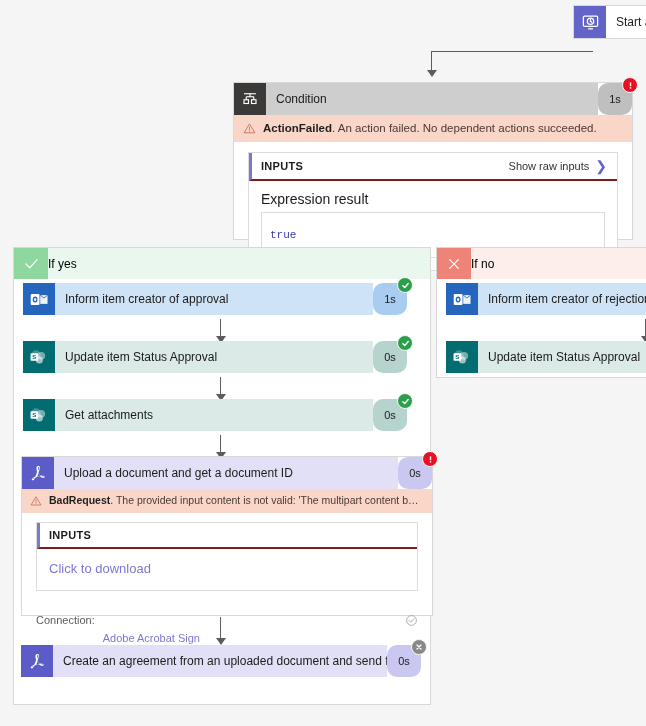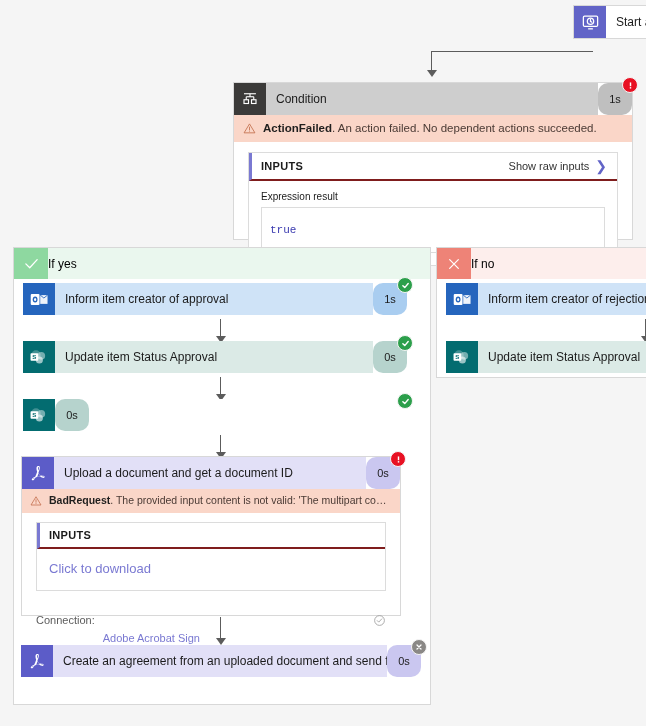--- a/index.html
+++ b/index.html
@@ -36,21 +36,21 @@
 
   
   .panelwrap{padding:10px 14px 12px 14px;}
   .panel{border:1px solid #dcdcdc;background:#fff;}
   .panel-head{display:flex;align-items:center;justify-content:space-between;height:28px;padding:0 10px 0 9px;
               border-left:3px solid #7a79d2;border-bottom:2px solid #7f1d1d;box-sizing:border-box;}
   .panel-head .lbl{font-size:11px;font-weight:bold;letter-spacing:.3px;color:#1b1b1b;}
   .rawlink{display:flex;align-items:center;gap:6px;font-size:11px;color:#333;cursor:pointer;}
   .rawlink .chev{color:#6264c7;font-size:14px;font-weight:bold;line-height:1;}
   .panel-body{padding:10px 12px 12px 12px;}
-  .fieldlabel{font-size:10px;color:#1b1b1b;margin-bottom:5px;}
+  .fieldlabel{font-size:14px;color:#1b1b1b;margin-bottom:5px;}
   .valuebox{border:1px solid #dcdcdc;background:#fff;padding:16px 8px;font-family:"Liberation Mono","DejaVu Sans Mono",monospace;
             font-size:11px;color:#3b3bb0;}
   .dllink{padding:12px 12px 14px 12px;font-size:13px;color:#7a79d2;cursor:pointer;}
   .connrow{display:flex;align-items:center;padding:2px 14px 0 14px;font-size:11px;color:#5c5c5c;}
   .connrow .ckey{margin-right:8px;}
   .connrow .cval{color:#7a79d2;cursor:pointer;margin-top:35px;}
   .connrow .cspacer{flex:1;}
 
   
   .branch{position:absolute;background:#fff;border:1px solid #d8d8d8;box-sizing:border-box;}
@@ -200,32 +200,33 @@
     <div class="card-head">
       <div class="card-icon" style="background:#036c70;">
         <svg class="icn" width="20" height="18" viewBox="0 0 26 22">
           <circle cx="9" cy="8.5" r="6.2" fill="#fff" opacity=".25"></circle>
           <circle cx="16" cy="9.5" r="5" fill="#fff" opacity=".45"></circle>
           <circle cx="13.5" cy="15" r="4.6" fill="#fff" opacity=".6"></circle>
           <rect x="2" y="6" width="10" height="10" rx="1" fill="#fff"></rect>
           <text x="7" y="13.6" font-family="Liberation Sans, sans-serif" font-size="8" font-weight="bold" fill="#036c70" text-anchor="middle">S</text>
         </svg>
       </div>
+      <div class="card-title" style="background:#dbeae6;">Get attachments</div>
       <div class="card-dur" style="background:#b6d3cd;">0s</div>
       <div class="badge ok">
         <svg class="icn" width="9" height="9" viewBox="0 0 12 12" fill="none" stroke="#fff" stroke-width="1.9" stroke-linecap="round" stroke-linejoin="round">
             <path d="M2.5 6.3 5 8.8 9.6 3.4"></path>
           </svg>
       </div>
     </div>
   </div>
   <div class="conn" style="left:220px;top:435px;width:1px;height:18px;"></div>
   <div class="arrowhead" style="left:216px;top:452px;"></div>
 
-  <div class="card" style="left:21px;top:456px;width:380px;height:160px;border:1px solid #d8d8d8;">
+  <div class="card" style="left:21px;top:456px;width:412px;height:160px;border:1px solid #d8d8d8;">
     <div class="card-head">
       <div class="card-icon" style="background:#5c5cc8;">
         <svg class="icn" width="17" height="19" viewBox="0 0 20 22" fill="#fff">
           <path d="M10.4 2.2c1.1 0 1.4 1.3 1.2 2.7-.2 1.5-.9 3.4-1.7 5.1.7 1.6 1.7 2.9 2.7 3.6 1.3-.2 2.6-.2 3.5.1 1 .4 1.3 1.2 1 1.8-.3.7-1.2.9-2.2.6-1.1-.3-2.3-1.1-3.3-2-1.7.3-3.5.8-5 1.5-1.1 1.9-2.3 3.3-3.3 3.4-.8.1-1.3-.5-1.2-1.2.2-1.2 1.9-2.3 4-3.1.9-1.8 1.8-4 2.3-5.9-.5-1.3-.8-2.6-.8-3.6 0-1.7.6-3 1.8-3zm-.1 1.2c-.4 0-.7.6-.7 1.6 0 .7.2 1.6.5 2.5.3-1 .5-2 .6-2.8.1-.9 0-1.3-.4-1.3zm-.2 7.2c-.4 1.4-1 2.9-1.6 4.2 1.1-.5 2.4-.8 3.6-1.1-.8-.8-1.5-1.9-2-3.1zm5.3 4c.5.1.8 0 .9-.2.1-.3-.2-.6-.7-.7-.5-.1-1.2-.1-1.9 0 .6.4 1.2.7 1.7.9zM4.3 17.4c.4-.3.9-.9 1.4-1.7-1.1.6-1.8 1.3-1.9 1.7 0 .1 0 .2.1.2.1 0 .2-.1.4-.2z"></path>
         </svg>
       </div>
       <div class="card-title" style="background:#e2e0f7;">Upload a document and get a document ID</div>
       <div class="card-dur" style="background:#cac7f0;">0s</div>
       <div class="badge err">
         <svg class="icn" width="9" height="9" viewBox="0 0 10 10">

